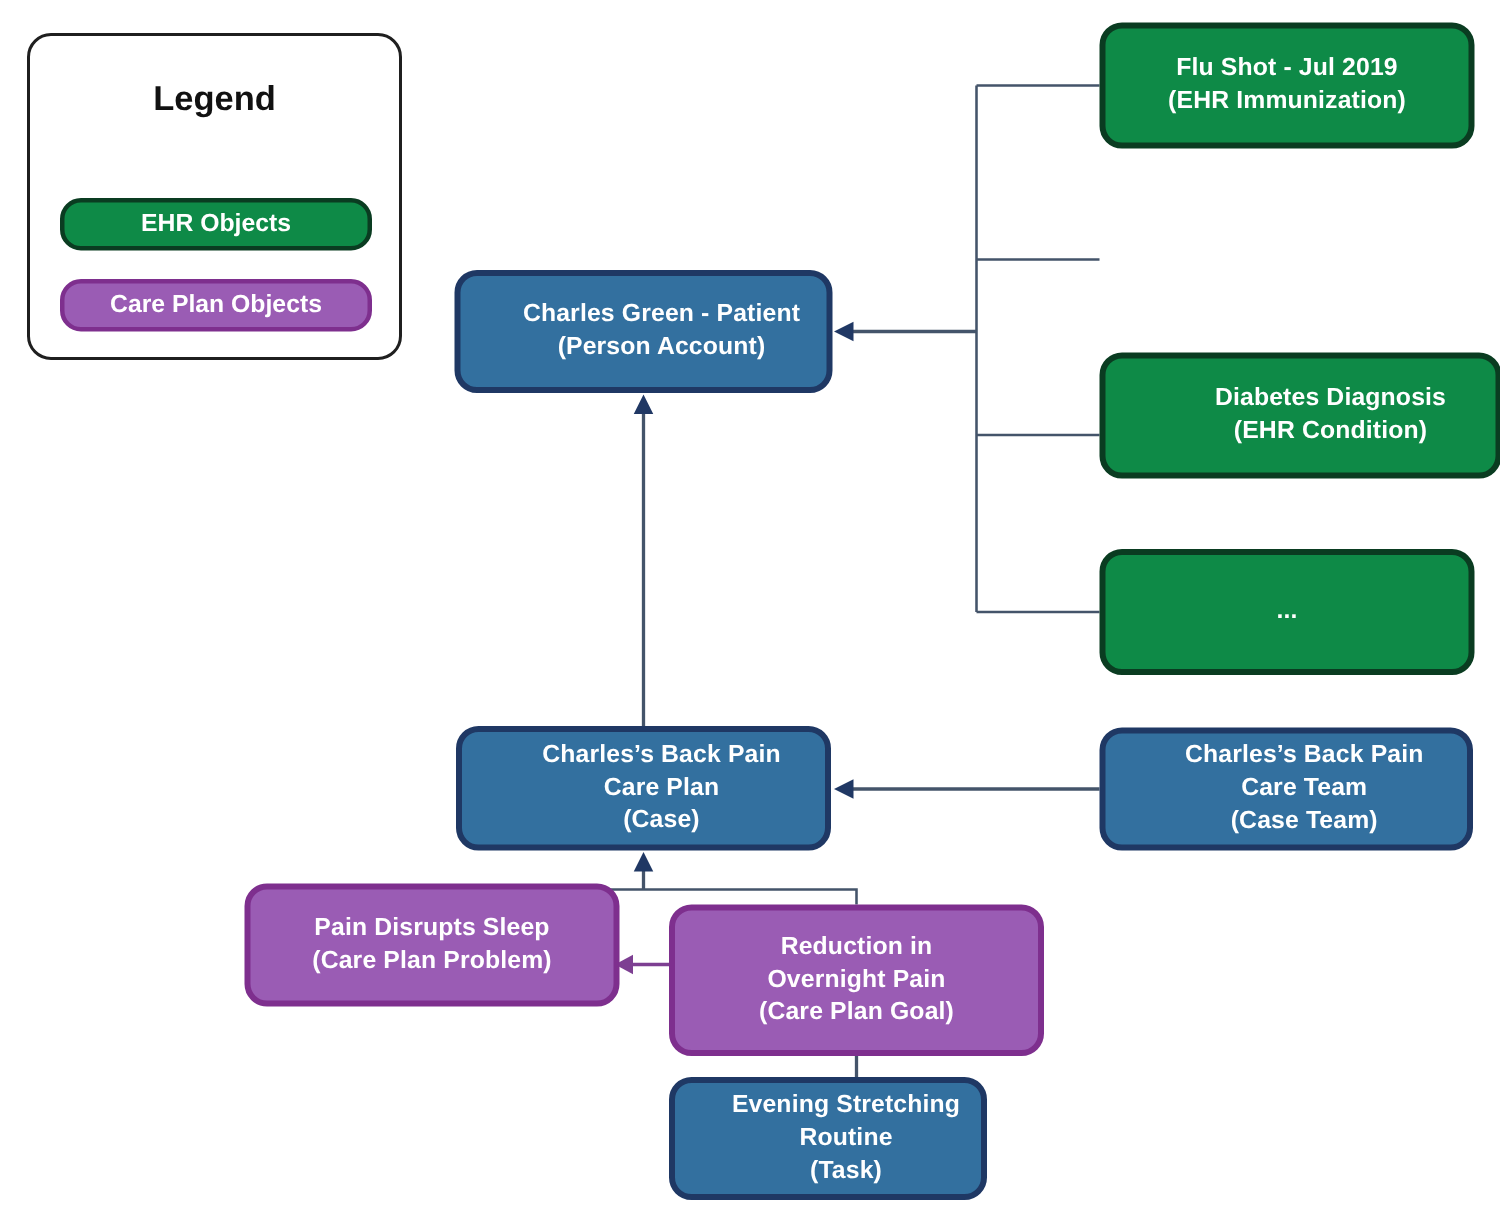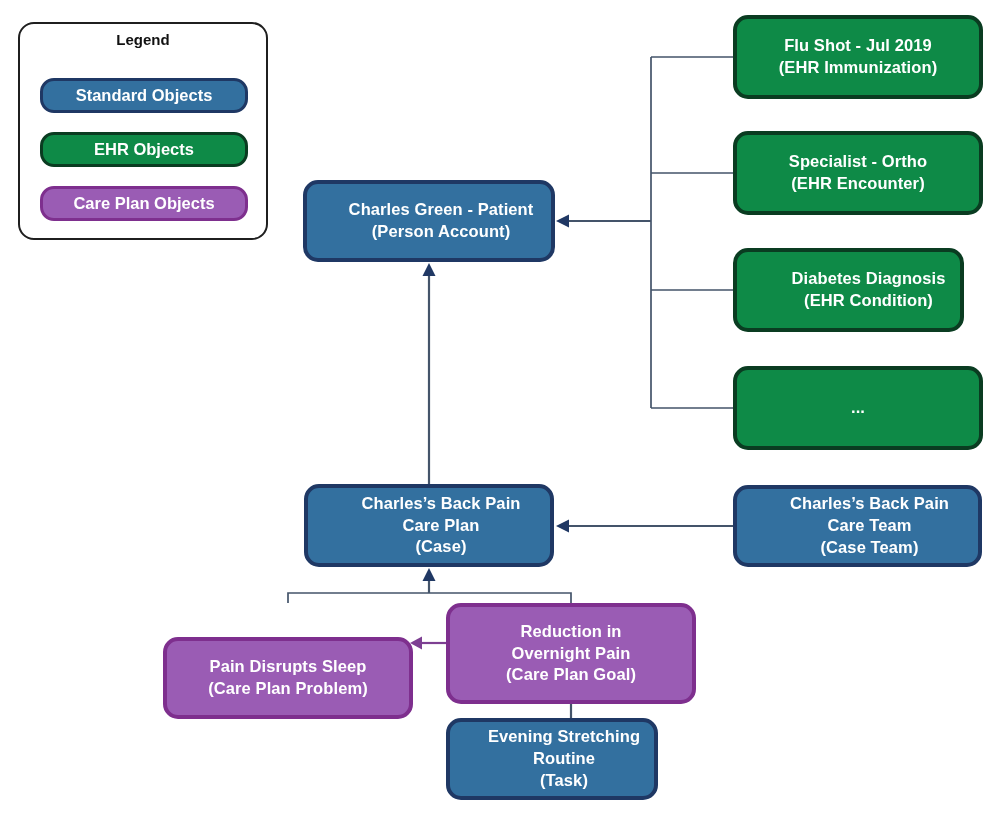--- a/index.html
+++ b/index.html
@@ -46,23 +46,23 @@
     position: absolute;
     left: 18px; top: 22px;
     width: 250px; height: 218px;
     background: #ffffff;
     border: 2px solid #1f1f1f;
     border-radius: 16px;
     z-index: 2;
     box-sizing: border-box;
   }
   .legend-title {
-    margin-top: 7px;
+    margin-top: 28px;
     text-align: center;
-    font-size: 15px;
+    font-size: 23px;
     font-weight: bold;
     color: #111111;
   }
   .pill {
     position: absolute;
     left: 20px;
     width: 208px; height: 35px;
     border: 3px solid;
     border-radius: 14px;
     display: flex;
@@ -83,25 +83,25 @@
   .line   { stroke: var(--line-color); stroke-width: 1.7; fill: none; }
   .shaft  { stroke: var(--line-color); stroke-width: 2.2; fill: none; }
   .shaft-purple { stroke: var(--arrow-purple); stroke-width: 2.2; fill: none; }
   .head-blue    { fill: var(--arrow-blue); stroke: none; }
   .head-purple  { fill: var(--arrow-purple); stroke: none; }
 
   
   .pos-patient   { left: 303px; top: 180px; width: 252px; height: 82px; }
   .pos-flu       { left: 733px; top: 15px;  width: 250px; height: 84px; }
   .pos-spec      { left: 733px; top: 131px; width: 250px; height: 84px; }
-  .pos-diab      { left: 733px; top: 248px; width: 231px; height: 84px; padding-left: 40px; }
+  .pos-diab      { left: 733px; top: 235px; width: 268px; height: 84px; padding-left: 40px; }
   .pos-more      { left: 733px; top: 366px; width: 250px; height: 84px; }
   .pos-case      { left: 304px; top: 484px; width: 250px; height: 83px; }
   .pos-careteam  { left: 733px; top: 485px; width: 249px; height: 82px; }
-  .pos-problem   { left: 163px; top: 637px; width: 250px; height: 82px; }
+  .pos-problem   { left: 163px; top: 589px; width: 250px; height: 82px; }
   .pos-goal      { left: 446px; top: 603px; width: 250px; height: 101px; }
   .pos-task      { left: 446px; top: 718px; width: 212px; height: 82px; }
 </style>
 </head>
 <body>
 
 <div class="canvas">
 
   <svg class="connectors" viewBox="0 0 1000 820" xmlns="http://www.w3.org/2000/svg">
 
@@ -123,32 +123,29 @@
 
     <line class="shaft-purple" x1="446" y1="643" x2="421" y2="643"></line>
     <polygon class="head-purple" points="410,643 422,636.5 422,649.5"></polygon>
 
     <line class="shaft" x1="571" y1="718" x2="571" y2="696"></line>
     <polygon class="head-purple" points="571,685 564.5,698 577.5,698"></polygon>
   </svg>
 
   <div class="legend">
     <div class="legend-title">Legend</div>
-    <div class="pill standard pill-1">Standard Objects</div>
     <div class="pill ehr pill-2">EHR Objects</div>
     <div class="pill careplan pill-3">Care Plan Objects</div>
   </div>
 
   <div class="node standard pos-patient">Charles Green - Patient
 (Person Account)</div>
 
   <div class="node ehr pos-flu">Flu Shot - Jul 2019
 (EHR Immunization)</div>
-  <div class="node ehr pos-spec">Specialist - Ortho
-(EHR Encounter)</div>
   <div class="node ehr pos-diab">Diabetes Diagnosis
 (EHR Condition)</div>
   <div class="node ehr pos-more">...</div>
 
   <div class="node standard pos-case">Charles’s Back Pain
 Care Plan
 (Case)</div>
   <div class="node standard pos-careteam">Charles’s Back Pain
 Care Team
 (Case Team)</div>

